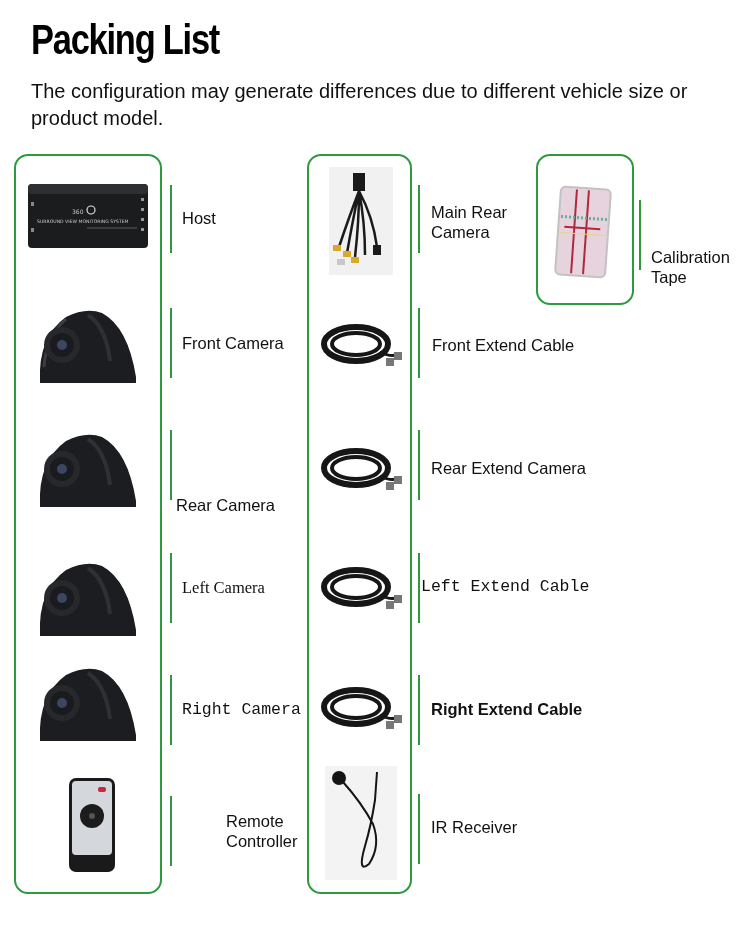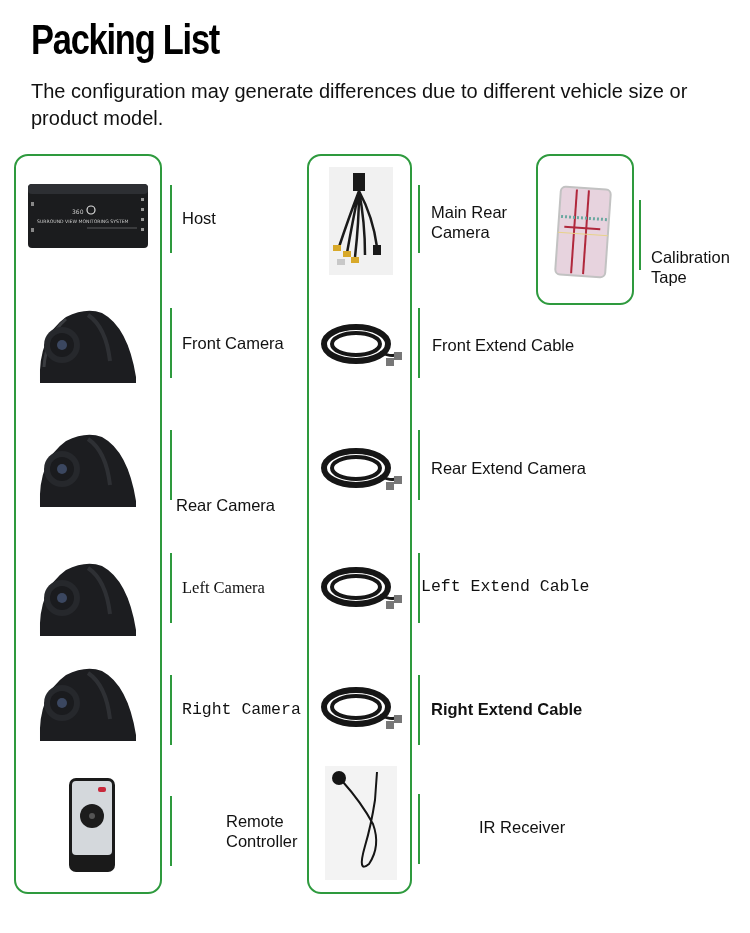--- a/index.html
+++ b/index.html
@@ -147,21 +147,21 @@
 </svg>
 <div class="vline" style="left:418px;top:675px;height:70px;"></div>
 <div class="label" style="left:431px;top:699px;font-weight:bold;">Right Extend Cable</div>
 
 <svg class="img" style="left:325px;top:766px" width="72" height="114" viewBox="0 0 72 114">
   <rect width="72" height="114" fill="#f3f3f3"></rect>
   <circle cx="14" cy="12" r="7" fill="#151515"></circle>
   <path d="M18 16 Q36 36 48 58 Q56 80 44 98 Q32 108 40 80 Q46 60 50 34 L52 6" stroke="#151515" stroke-width="2" fill="none"></path>
 </svg>
 <div class="vline" style="left:418px;top:794px;height:70px;"></div>
-<div class="label" style="left:431px;top:817px;margin-left:48px;">IR Receiver</div>
+<div class="label" style="left:431px;top:817px;">IR Receiver</div>
 
 <div class="box" style="left:536px;top:154px;width:98px;height:151px;"></div>
 <svg class="img" style="left:550px;top:184px" width="66" height="96" viewBox="0 0 66 96">
   <g transform="rotate(4 33 48)">
     <rect x="8" y="4" width="50" height="88" rx="5" fill="#e7d3de"></rect>
     <rect x="8" y="4" width="50" height="88" rx="5" fill="none" stroke="#c2c2c2" stroke-width="2"></rect>
     <line x1="24" y1="6" x2="24" y2="90" stroke="#b0283c" stroke-width="2"></line>
     <line x1="36" y1="6" x2="36" y2="90" stroke="#b0283c" stroke-width="2"></line>
     <line x1="14" y1="44" x2="50" y2="44" stroke="#b0283c" stroke-width="2"></line>
     <line x1="10" y1="34" x2="56" y2="34" stroke="#6aa8a0" stroke-width="3" stroke-dasharray="2 2"></line>

